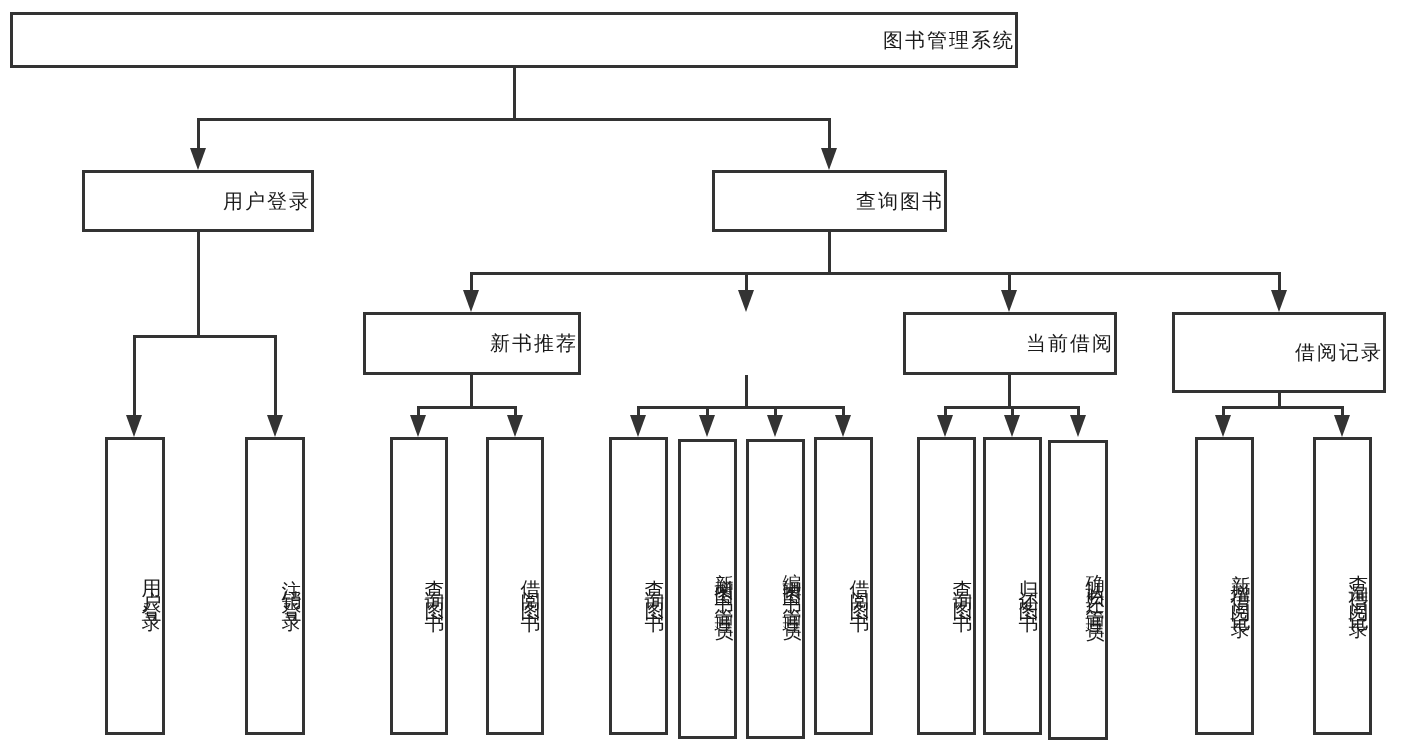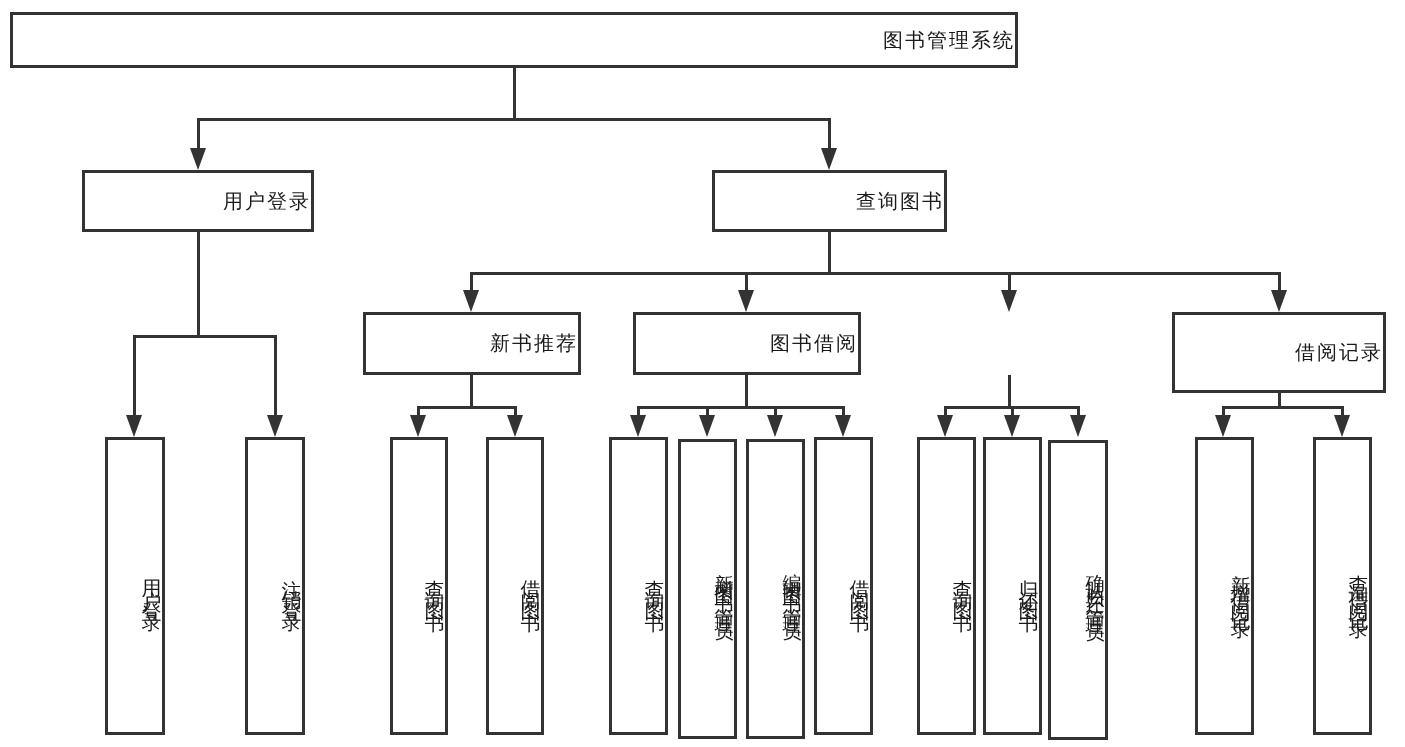--- a/index.html
+++ b/index.html
@@ -54,22 +54,22 @@
   <div class="box" style="left:82px;top:170px;width:232px;height:62px">
     <span class="lbl">用户登录</span>
   </div>
   <div class="box" style="left:712px;top:170px;width:235px;height:62px">
     <span class="lbl">查询图书</span>
   </div>
 
   <div class="box" style="left:363px;top:312px;width:218px;height:63px">
     <span class="lbl">新书推荐</span>
   </div>
-  <div class="box" style="left:633px;top:312px;width:228px;height:63px">
-    <span class="lbl">图书借阅</span>
+  <div class="box" style="left:903px;top:312px;width:214px;height:63px">
+    <span class="lbl">当前借阅</span>
   </div>
   <div class="box" style="left:1172px;top:312px;width:214px;height:81px">
     <span class="lbl">借阅记录</span>
   </div>
 
   <div class="box vert" style="left:105px;top:437px;width:60px;height:298px">
     <span class="lbl">用户登录</span>
   </div>
   <div class="box vert" style="left:245px;top:437px;width:60px;height:298px">
     <span class="lbl">注销登录</span>

